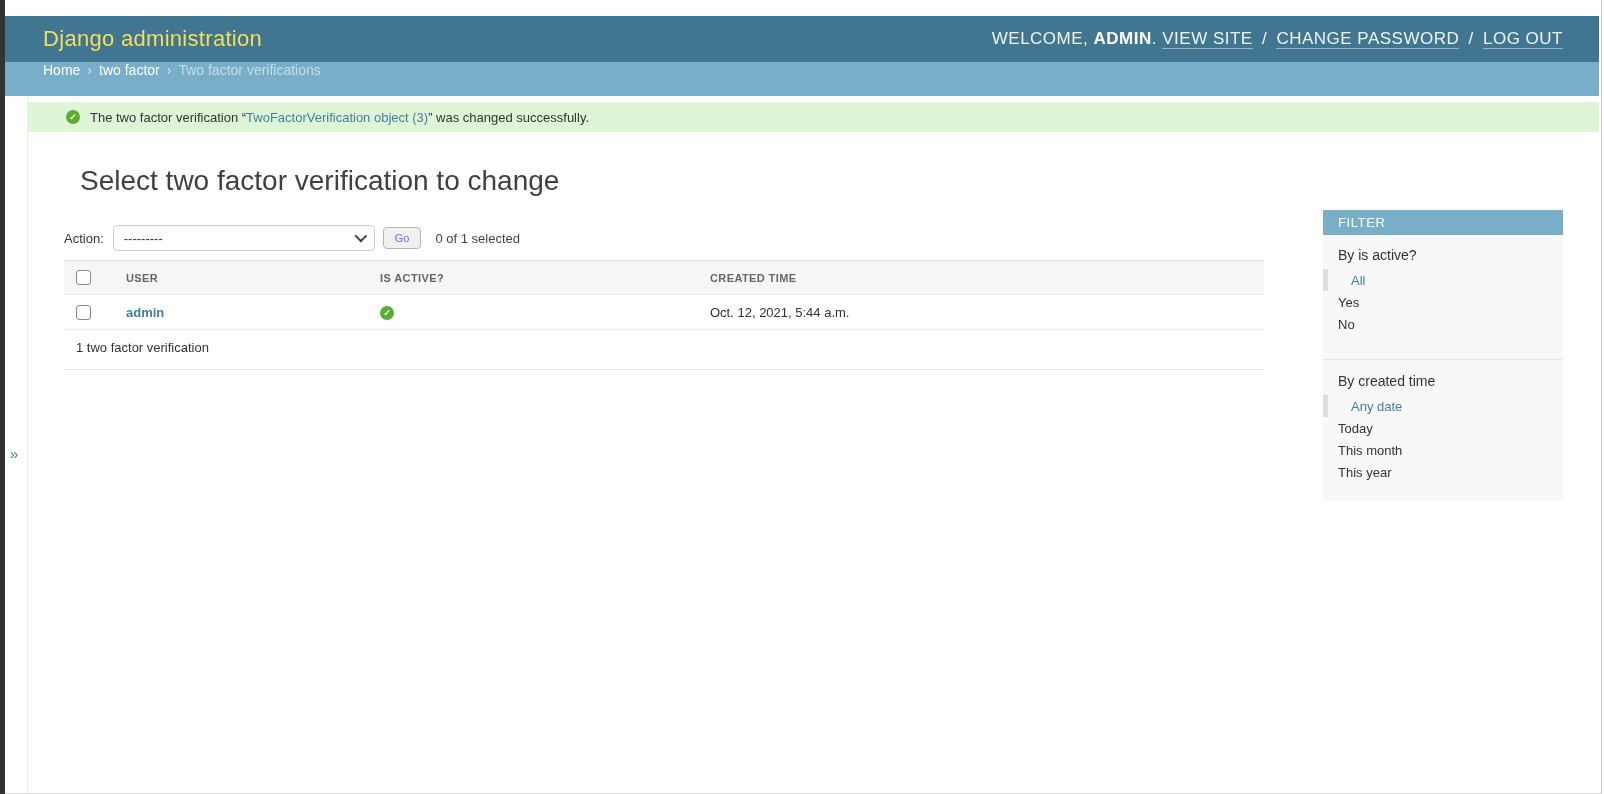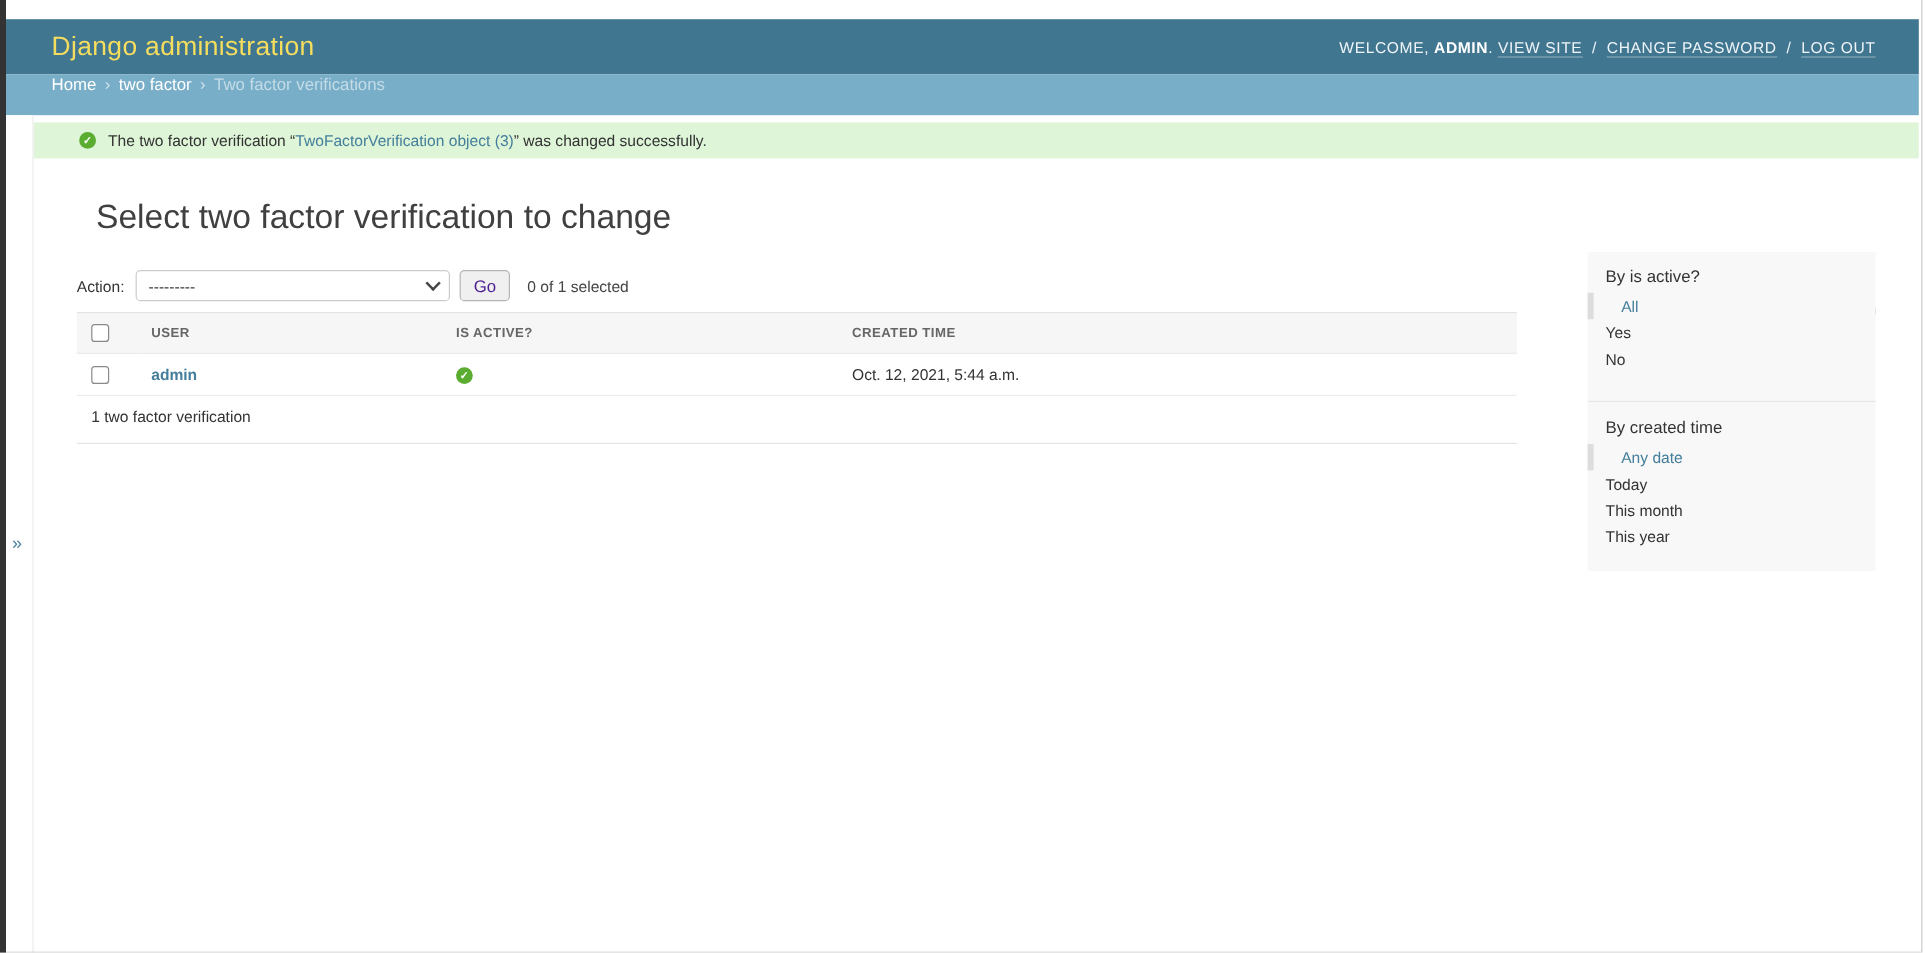--- a/index.html
+++ b/index.html
@@ -14,21 +14,21 @@
   .left-strip{position:absolute;left:0;top:0;width:5px;height:100%;background:#333;z-index:50;}
   .edge-right{position:absolute;top:0;right:2px;width:1px;height:100%;background:#cbcbcb;z-index:50;}
   .edge-bottom{position:absolute;bottom:0;left:5px;right:3px;height:1px;background:#d4d4d4;z-index:50;}
 
   #admin{position:absolute;left:5px;top:16px;right:5px;height:100%;}
 
   
   .hdr{height:46px;background:#417690;display:flex;align-items:center;
        justify-content:space-between;padding:0 36px 0 38px;box-sizing:border-box;}
   .brand{color:#f5dd5d;font-size:22px;font-weight:400;letter-spacing:.3px;}
-  .user-tools{font-size:13px;color:#eef4f8;letter-spacing:.5px;white-space:nowrap;}
+  .user-tools{font-size:17px;color:#eef4f8;letter-spacing:.5px;white-space:nowrap;}
   .user-tools b{color:#fff;font-weight:700;}
   .user-tools a{color:#eef4f8;border-bottom:1px solid rgba(255,255,255,.45);}
   .ut-sep{margin:0 4px;}
 
   
   .crumbs{height:34px;background:#79aec8;display:flex;align-items:flex-start;
           padding-left:38px;font-size:14px;color:#c4dce8;}
   .crumbs a{color:#fff;}
   .crumb-sep{margin:0 7px;color:#cfe2ec;}
 
@@ -57,21 +57,21 @@
   .plus-glyph{font-size:13px;font-weight:700;line-height:1;}
 
   
   .actions{margin:28px 0 0 36px;display:flex;align-items:center;font-size:13px;color:#333;}
   .action-select{width:262px;height:26px;border:1px solid #ccc;border-radius:4px;margin-left:9px;
                  background:#fff;display:flex;align-items:center;justify-content:space-between;
                  padding:0 10px;box-sizing:border-box;cursor:pointer;}
   .chev{width:7px;height:7px;border-right:2px solid #444;border-bottom:2px solid #444;
         transform:rotate(45deg) translateY(-2px);margin-top:-2px;}
   .go-btn{margin-left:8px;padding:4px 11px;background:#f0f0f0;border:1px solid #b5b5b5;
-          border-radius:4px;font-size:14px;color:#4c1d95;cursor:pointer;font-family:inherit;}
+          border-radius:4px;font-size:11px;color:#8b5cf6;cursor:pointer;font-family:inherit;}
   .sel-count{margin-left:14px;color:#444;}
 
   
   .changelist{margin:9px 0 0 36px;width:1200px;border-bottom:1px solid #e5e5e5;}
   table.results{width:100%;border-collapse:collapse;font-size:13px;}
   table.results thead th{background:#f6f6f6;border-top:1px solid #e3e3e3;border-bottom:1px solid #ececec;
         padding:9px 10px;text-align:left;font-size:11px;color:#666;font-weight:700;letter-spacing:.4px;}
   table.results tbody td,table.results tbody th{padding:9px 10px;border-bottom:1px solid #eee;
         text-align:left;color:#333;font-weight:400;}
   .col-check{width:30px;padding-left:12px !important;}
@@ -181,20 +181,21 @@
             <td>Oct. 12, 2021, 5:44 a.m.</td>
           </tr>
         </tbody>
       </table>
       <div class="paginator">1 two factor verification</div>
     </div>
 
   </div>
 
   <div class="filter">
+    <div class="filter-title">FILTER</div>
     <div class="filter-body">
 
       <div class="filter-section">
         <h3>By is active?</h3>
         <ul>
           <li class="selected">
             <a>All</a>
           </li>
           <li>
             <a>Yes</a>

